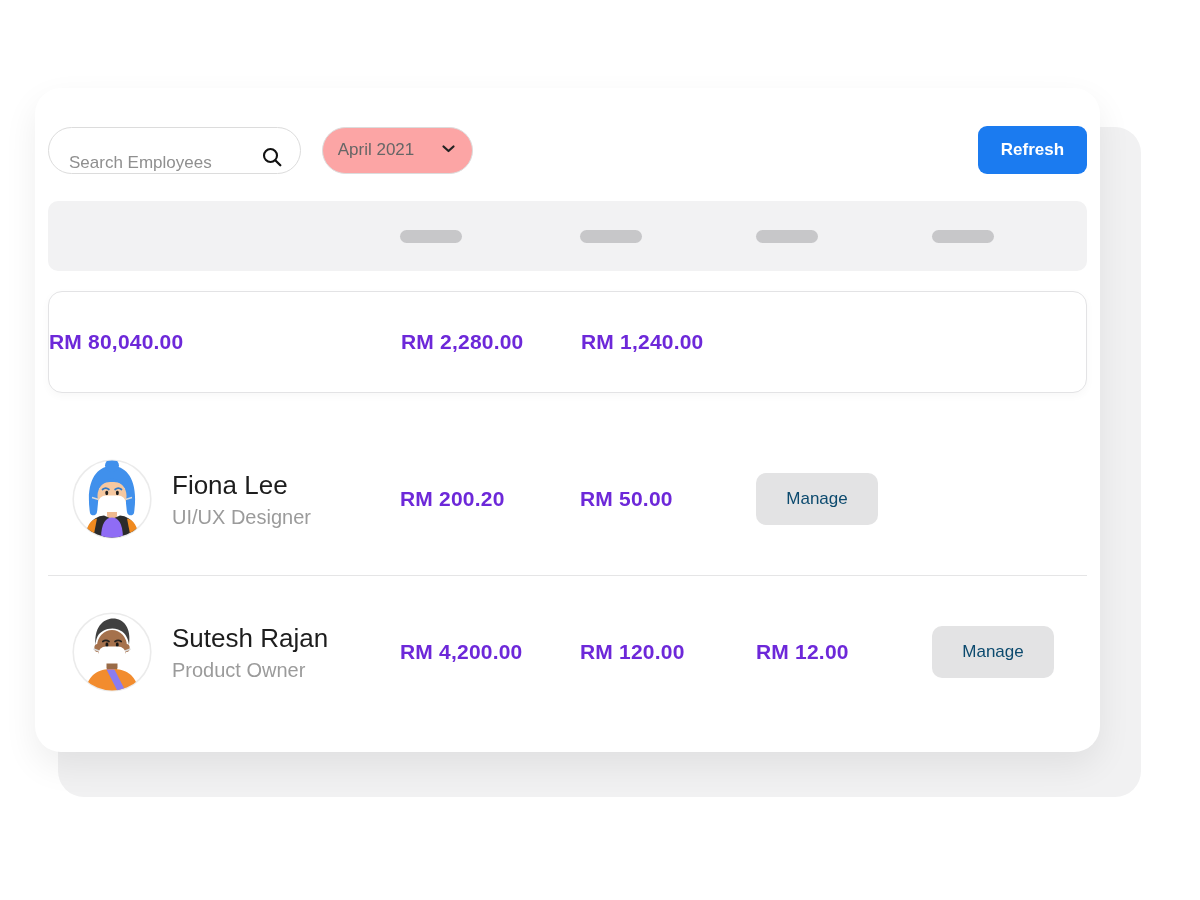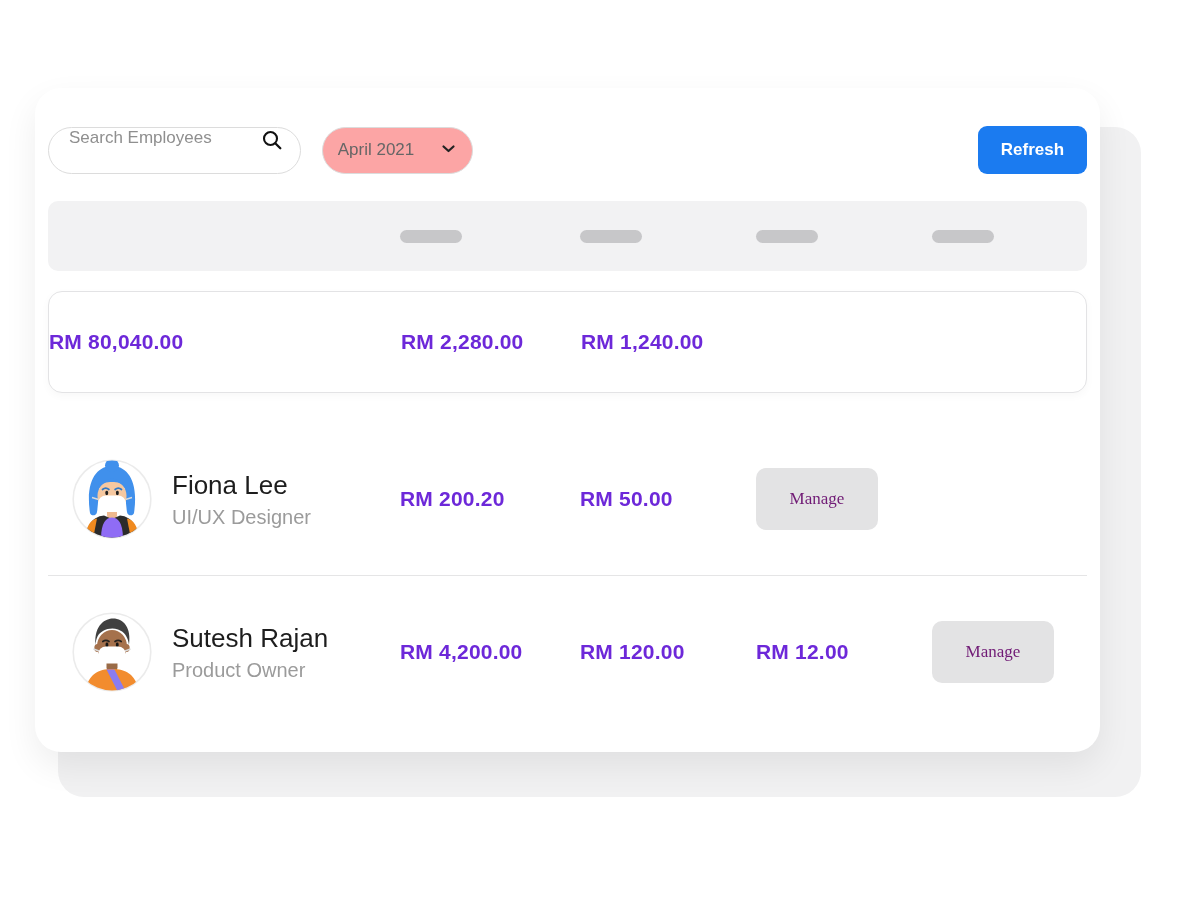--- a/index.html
+++ b/index.html
@@ -14,21 +14,21 @@
   .card-main {
     position:absolute; left:35px; top:88px; width:1065px; height:664px;
     background:#ffffff; border-radius:26px;
     box-shadow:0 14px 34px rgba(0,0,0,0.07);
     padding:0 13px;
   }
 
   
   .toolbar { display:flex; align-items:center; margin-top:38px; height:48px; }
   .search-pill {
-    display:flex; align-items:flex-start; width:253px; height:47px;
+    display:flex; align-items:flex-end; width:253px; height:47px;
     border:1.5px solid #dcdcdc; border-radius:24px; background:#fff; padding:0 16px 0 20px;
   }
   .search-pill input {
     flex:1; border:none; outline:none; font-size:17px; color:#333; background:transparent;
     font-family:"Liberation Sans", sans-serif; min-width:0;
   }
   .search-pill input::placeholder { color:#8f8f8f; }
   .search-icon-svg { flex:0 0 auto; }
   .dropdown-pill {
     display:flex; align-items:center; justify-content:center; gap:26px;
@@ -74,23 +74,23 @@
 
   
   .employee-row-1 { height:182px; padding-top:30px; }
   .employee-row-2 { height:152px; }
   .row-divider { height:1px; background:#e5e5e6; margin:0 0; }
   .emp-id { display:flex; align-items:center; }
   .avatar { width:80px; height:80px; margin-left:24px; margin-right:20px; flex:0 0 auto; }
   .emp-name { font-size:26px; font-weight:400; color:#1d1d1d; line-height:1.25; }
   .emp-role { font-size:20px; color:#9b9b9b; margin-top:4px; }
   .manage-btn {
-    width:122px; height:62px; border:none; border-radius:10px; justify-self:start;
-    background:#e3e3e4; color:#701a75; font-size:17px; font-weight:500; cursor:pointer;
-    font-family:Liberation Serif, serif;
+    width:122px; height:52px; border:none; border-radius:10px; justify-self:start;
+    background:#e3e3e4; color:#0c4a6e; font-size:17px; font-weight:500; cursor:pointer;
+    font-family:Liberation Sans, sans-serif;
   }
 </style>
 </head>
 <body>
 
 <div class="stage">
   <div class="card-back"></div>
 
   <div class="card-main">
 

